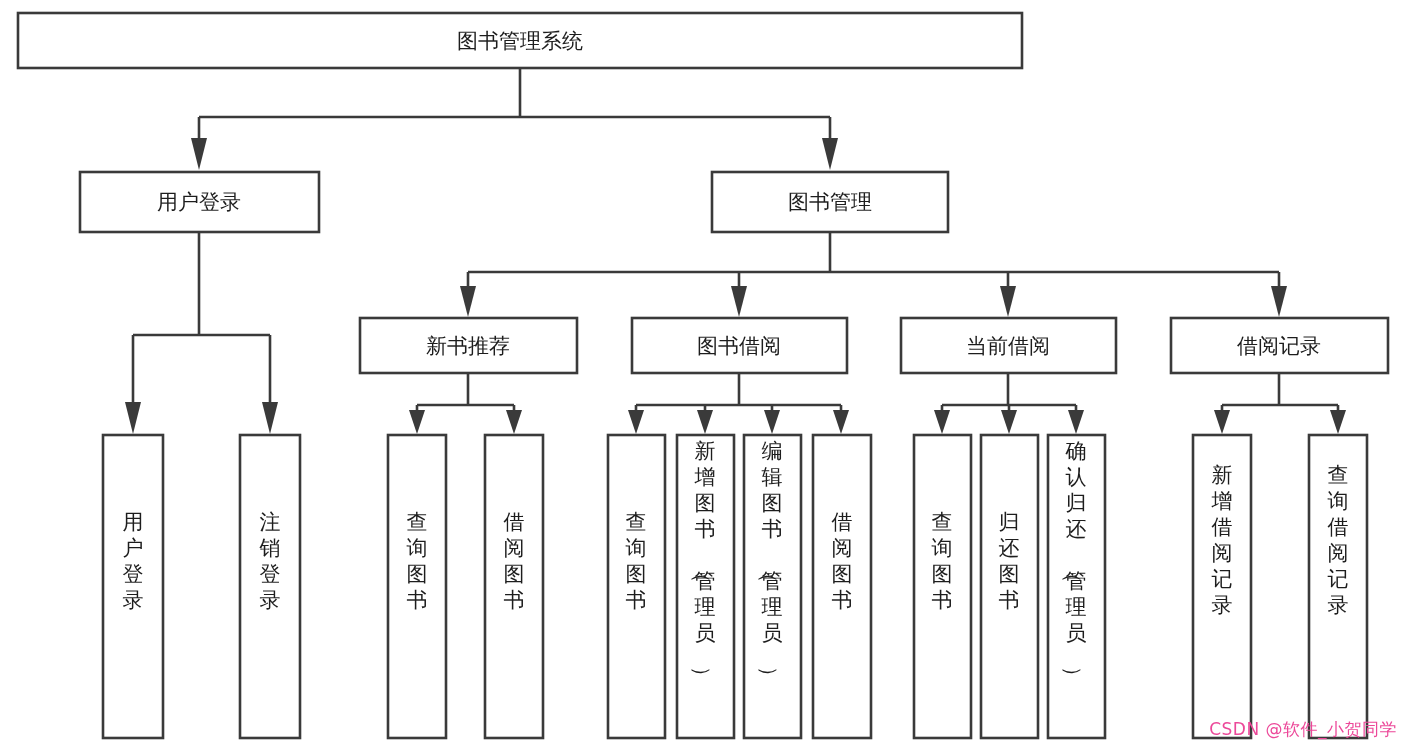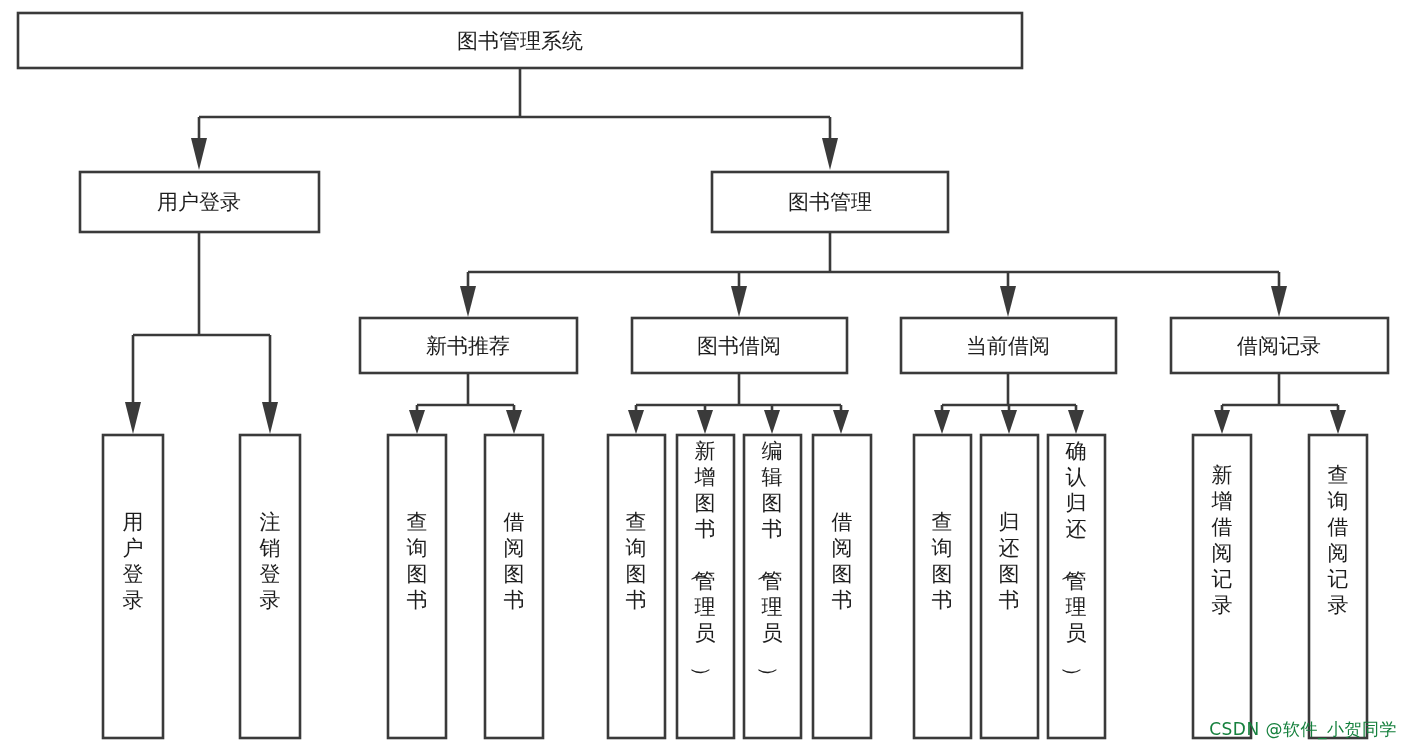--- a/index.html
+++ b/index.html
@@ -54,21 +54,21 @@
     font-size: 21px;
     fill: #1d1d1d;
     text-anchor: middle;
   }
   .watermark {
     position: absolute;
     right: 8px;
     bottom: 6px;
     font-family: "DejaVu Sans", "Liberation Sans", sans-serif;
     font-size: 17px;
-    color: #15803d;
+    color: #ec4899;
     white-space: nowrap;
     letter-spacing: 0.5px;
     pointer-events: none;
   }
 </style>
 </head>
 <body>
 
 <div id="diagram-root">
 

